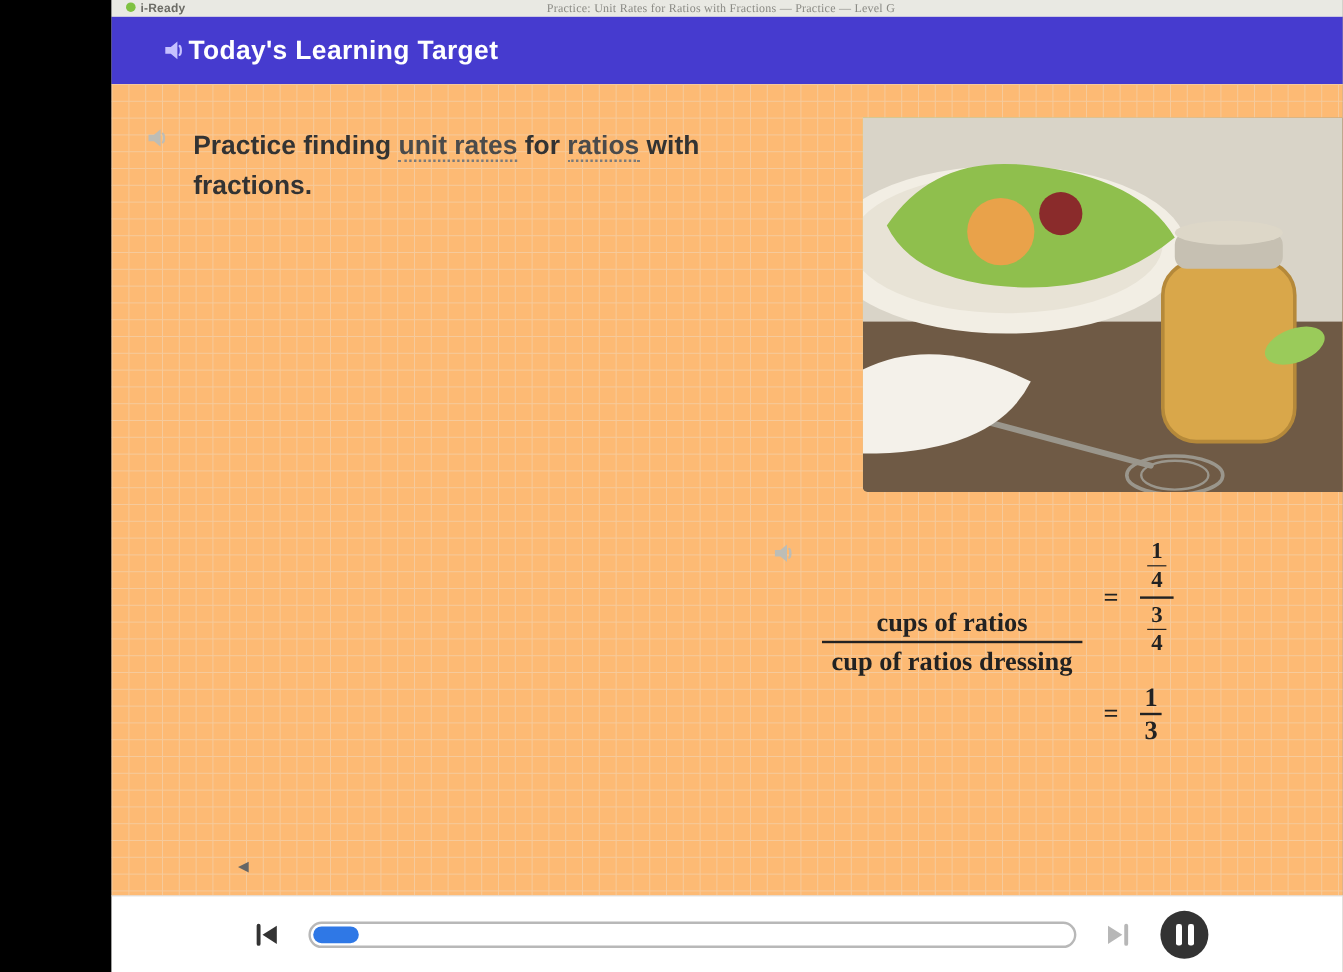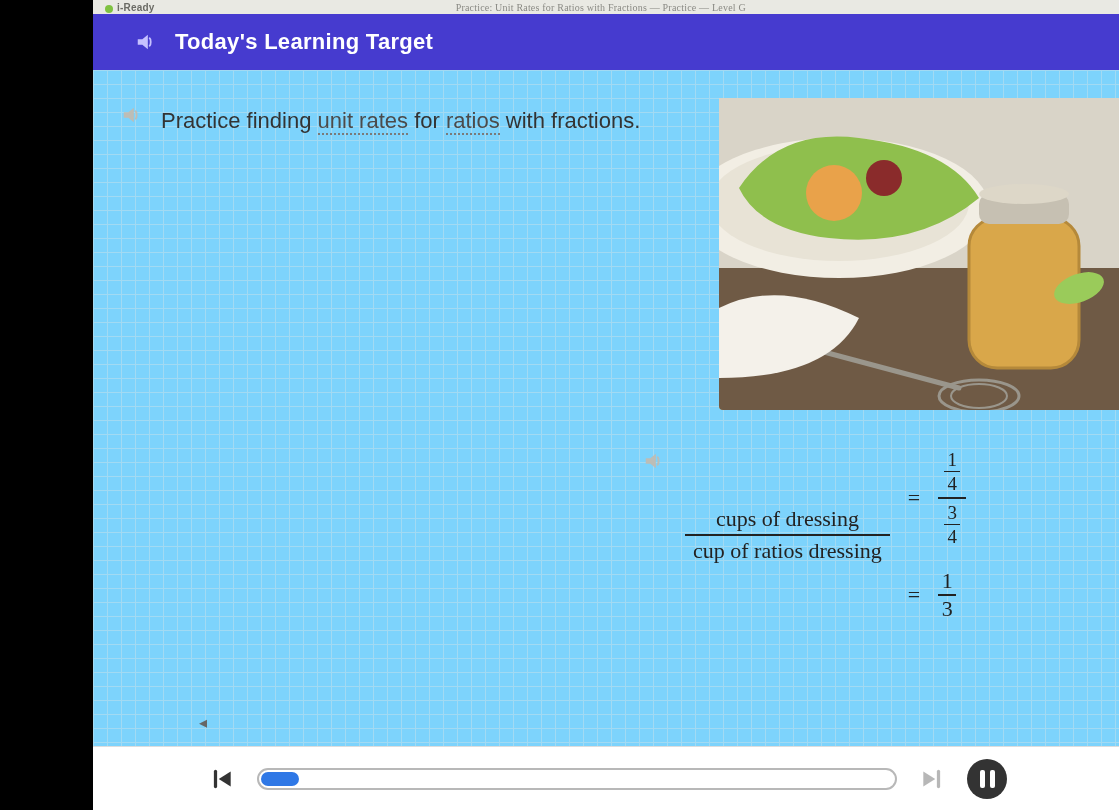--- a/index.html
+++ b/index.html
@@ -25,47 +25,47 @@
     width: 100%;
     background: #e9e9e3;
     display: flex;
     align-items: center;
     justify-content: space-between;
     padding: 0 12px;
     font-size: 10px;
     color: #8a8a84;
     letter-spacing: .2px;
   }
-  .crumb-left { display:flex; align-items:flex-end; gap:4px; font-weight:600; color:#6b6b65;}
+  .crumb-left { display:flex; align-items:flex-start; gap:4px; font-weight:600; color:#6b6b65;}
   .crumb-left .dot { width:8px;height:8px;border-radius:50%;background:#7fc241;}
   .crumb-center { font-size:10px; color:#8a8a84;font-family:Liberation Serif, serif;}
   
   .header-bar {
     height: 56px;
     width: 100%;
     background: #463bcf;
     display: flex;
     align-items: center;
     padding-left: 42px;
-    gap: 18px;
     color: #fff;
   }
   .header-bar .title {
     font-size: 22px;
     font-weight: 700;
     letter-spacing: .3px;
   }
   .speaker-icon { width:22px; height:22px; display:flex; align-items:center; justify-content:center; flex-shrink:0; }
   .speaker-icon svg { display:block; }
 
   
   .content {
     position: relative;
     flex: 1 1 auto;
-    background: #7dd3fc;
+    background: #fdba74;
+    font-weight: bold;
   }
   
   .content::before {
     content:"";
     position:absolute; inset:0;
     background-image:
       linear-gradient(#e9e9e3 1px, transparent 1px),
       linear-gradient(90deg,#e9e9e3 1px, transparent 1px);
     background-size: 14px 14px;
     opacity:.35;
@@ -253,21 +253,21 @@
 
     <div class="eq-row">
       <span class="speaker-icon">
         <svg viewBox="0 0 24 24" width="22" height="22">
             <polygon points="3,9 3,15 8,15 14,20 14,4 8,9"></polygon>
             <path d="M16 8c1.5 1 1.5 7 0 8" stroke="#bdbdb6" stroke-width="2" fill="none" stroke-linecap="round"></path>
           </svg>
       </span>
       <div class="eq">
         <div class="lfrac">
-          <div class="num">cups of dressing</div>
+          <div class="num">cups of ratios</div>
           <div class="bar"></div>
           <div class="den">cup of ratios dressing</div>
         </div>
 
         <div class="eq-col">
           <div class="eq-line">
             <span class="eqsign">=</span>
             <div class="rfrac">
               <div class="sfrac">
                 <span>1</span>

